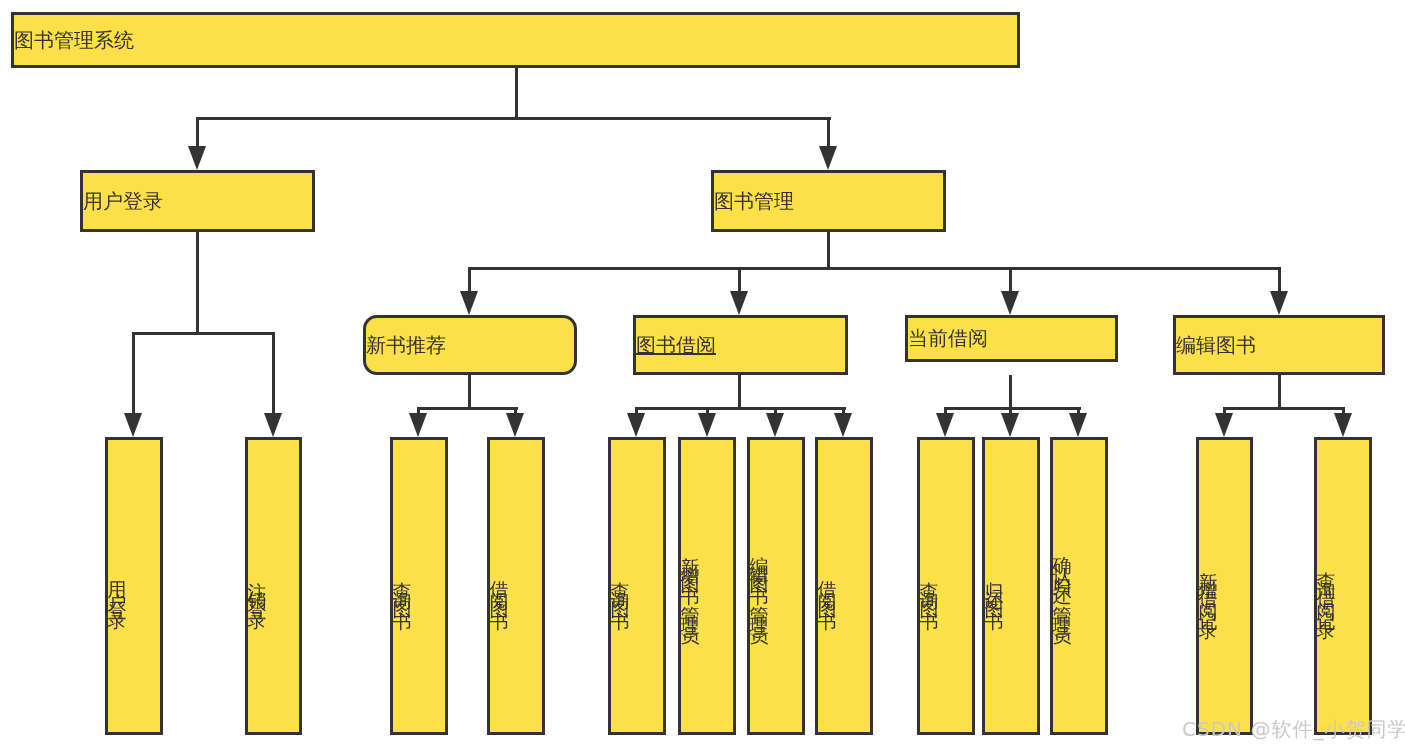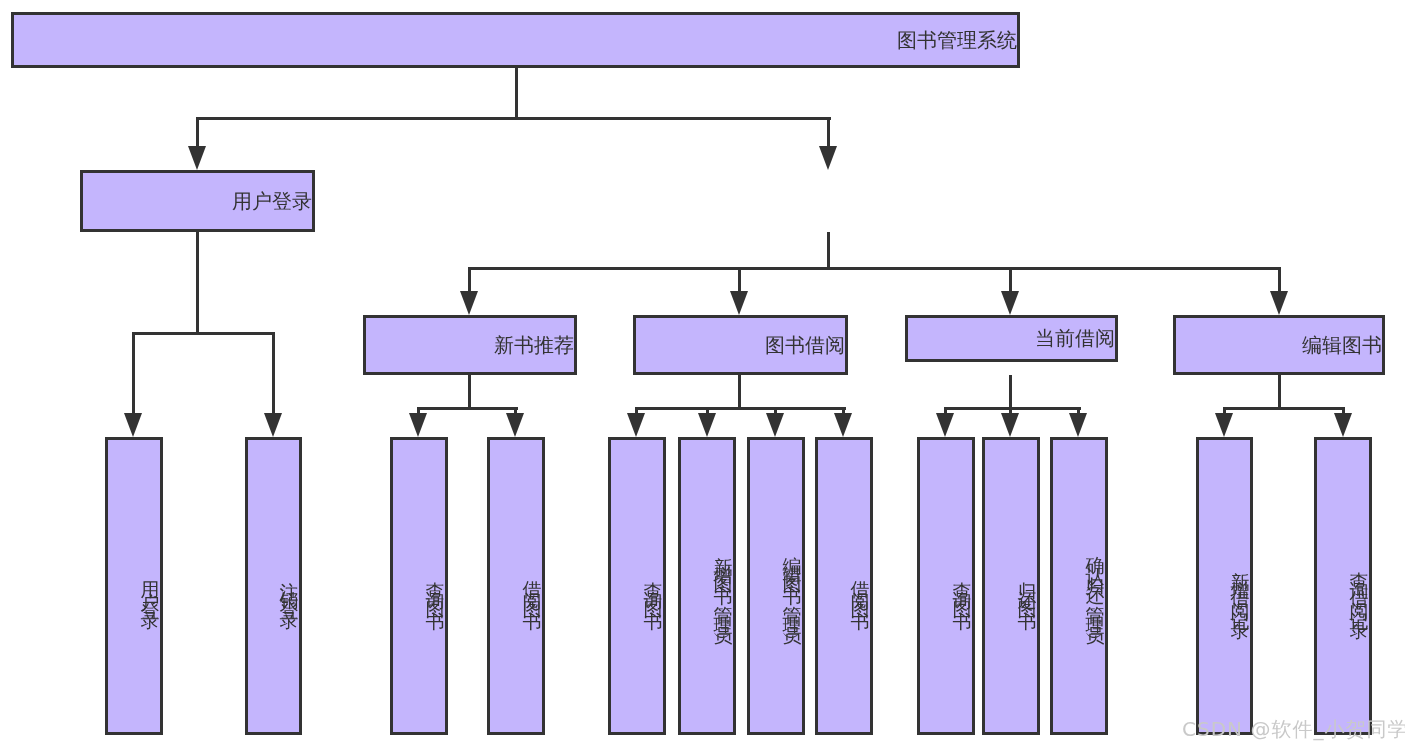--- a/index.html
+++ b/index.html
@@ -8,24 +8,24 @@
     width: 1405px;
     height: 747px;
     background: #ffffff;
     font-family: "DejaVu Sans", "Liberation Sans", sans-serif;
     overflow: hidden;
   }
   .box {
     position: absolute;
     box-sizing: border-box;
     border: 3px solid #333333;
-    background: #c4b5fd;
+    background: #fde047;
     display: flex;
     align-items: center;
-    justify-content: flex-end;
+    justify-content: flex-start;
     color: #333333;
   }
   .hlabel { font-size: 20px; white-space: nowrap; }
   .leaf { top: 437px; width: 58px; height: 298px; }
   .vtext {
     writing-mode: vertical-rl;
     text-orientation: mixed;
     font-size: 19px;
     line-height: 1;
     letter-spacing: 10px;
@@ -115,25 +115,28 @@
   <div class="vl" style="left:1341.5px; top:408px; height:8px;"></div>
   <div class="arr" style="left:1334px; top:413px;"></div>
 
   <div class="box" style="left:11px; top:12px; width:1009px; height:56px;">
     <span class="hlabel">图书管理系统</span>
   </div>
 
   <div class="box" style="left:80px; top:170px; width:235px; height:62px;">
     <span class="hlabel">用户登录</span>
   </div>
+  <div class="box" style="left:711px; top:170px; width:235px; height:62px;">
+    <span class="hlabel">图书管理</span>
+  </div>
 
-  <div class="box" style="left:363px; top:315px; width:214px; height:60px;">
+  <div class="box" style="left:363px; top:315px; width:214px; height:60px;border-radius:14px;">
     <span class="hlabel">新书推荐</span>
   </div>
-  <div class="box" style="left:633px; top:315px; width:215px; height:60px;">
+  <div class="box" style="left:633px; top:315px; width:215px; height:60px;text-decoration:underline;">
     <span class="hlabel">图书借阅</span>
   </div>
   <div class="box" style="left:905px; top:315px; width:213px; height:47px;">
     <span class="hlabel">当前借阅</span>
   </div>
   <div class="box" style="left:1173px; top:315px; width:212px; height:60px;">
     <span class="hlabel">编辑图书</span>
   </div>
 
   <div class="box leaf" style="left:105px;">

